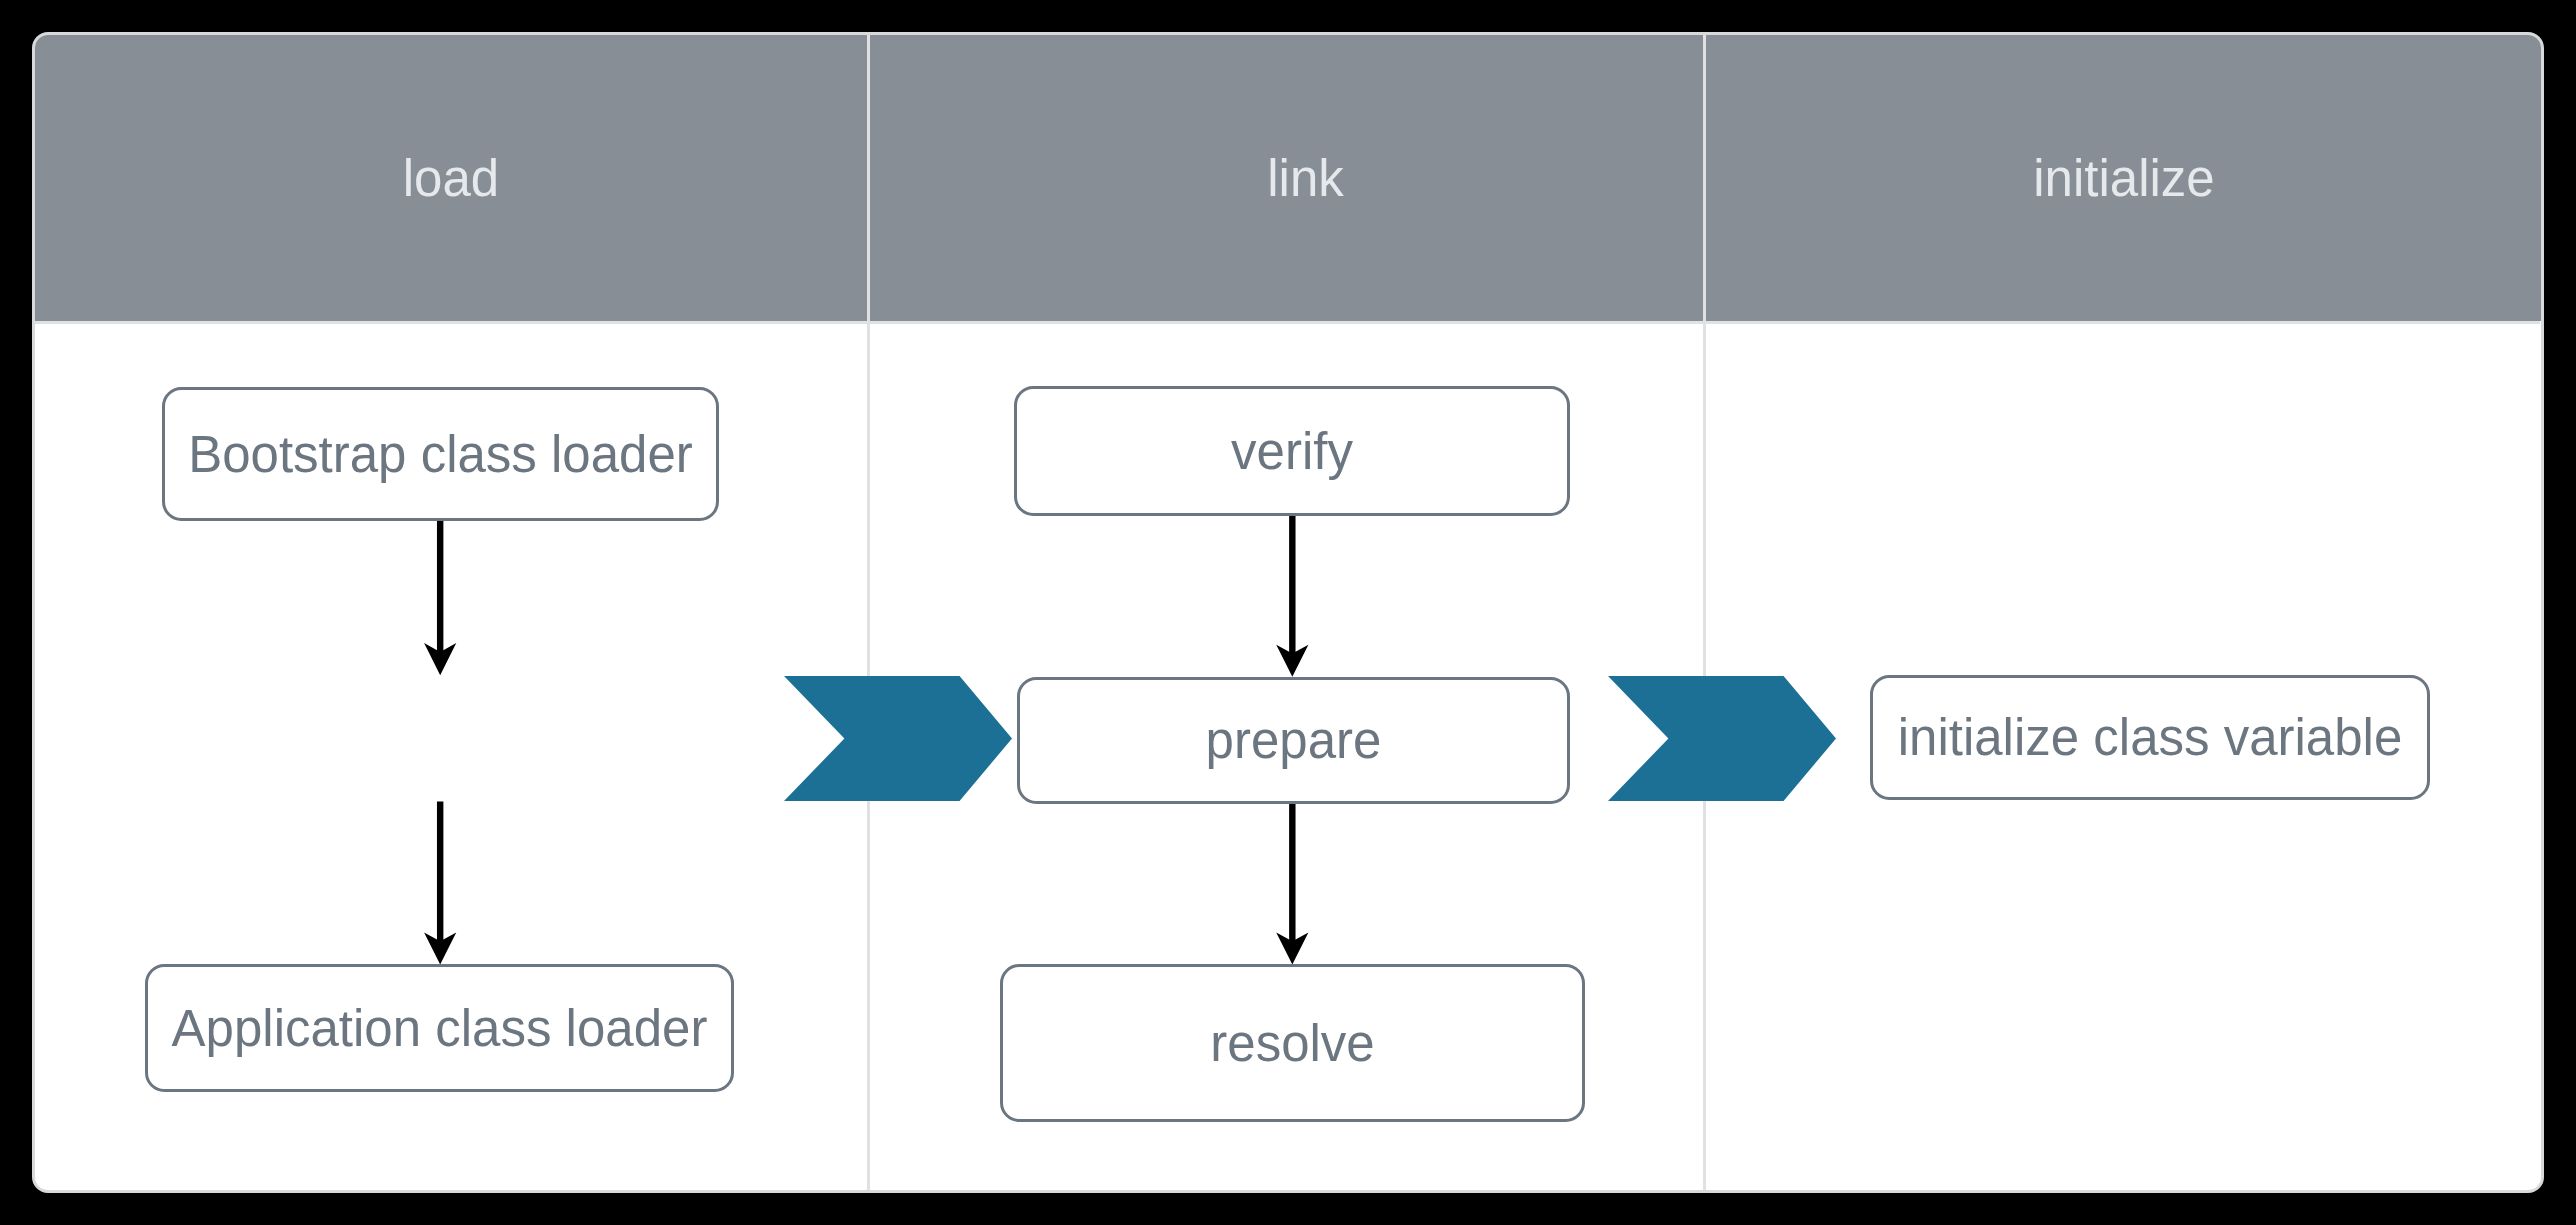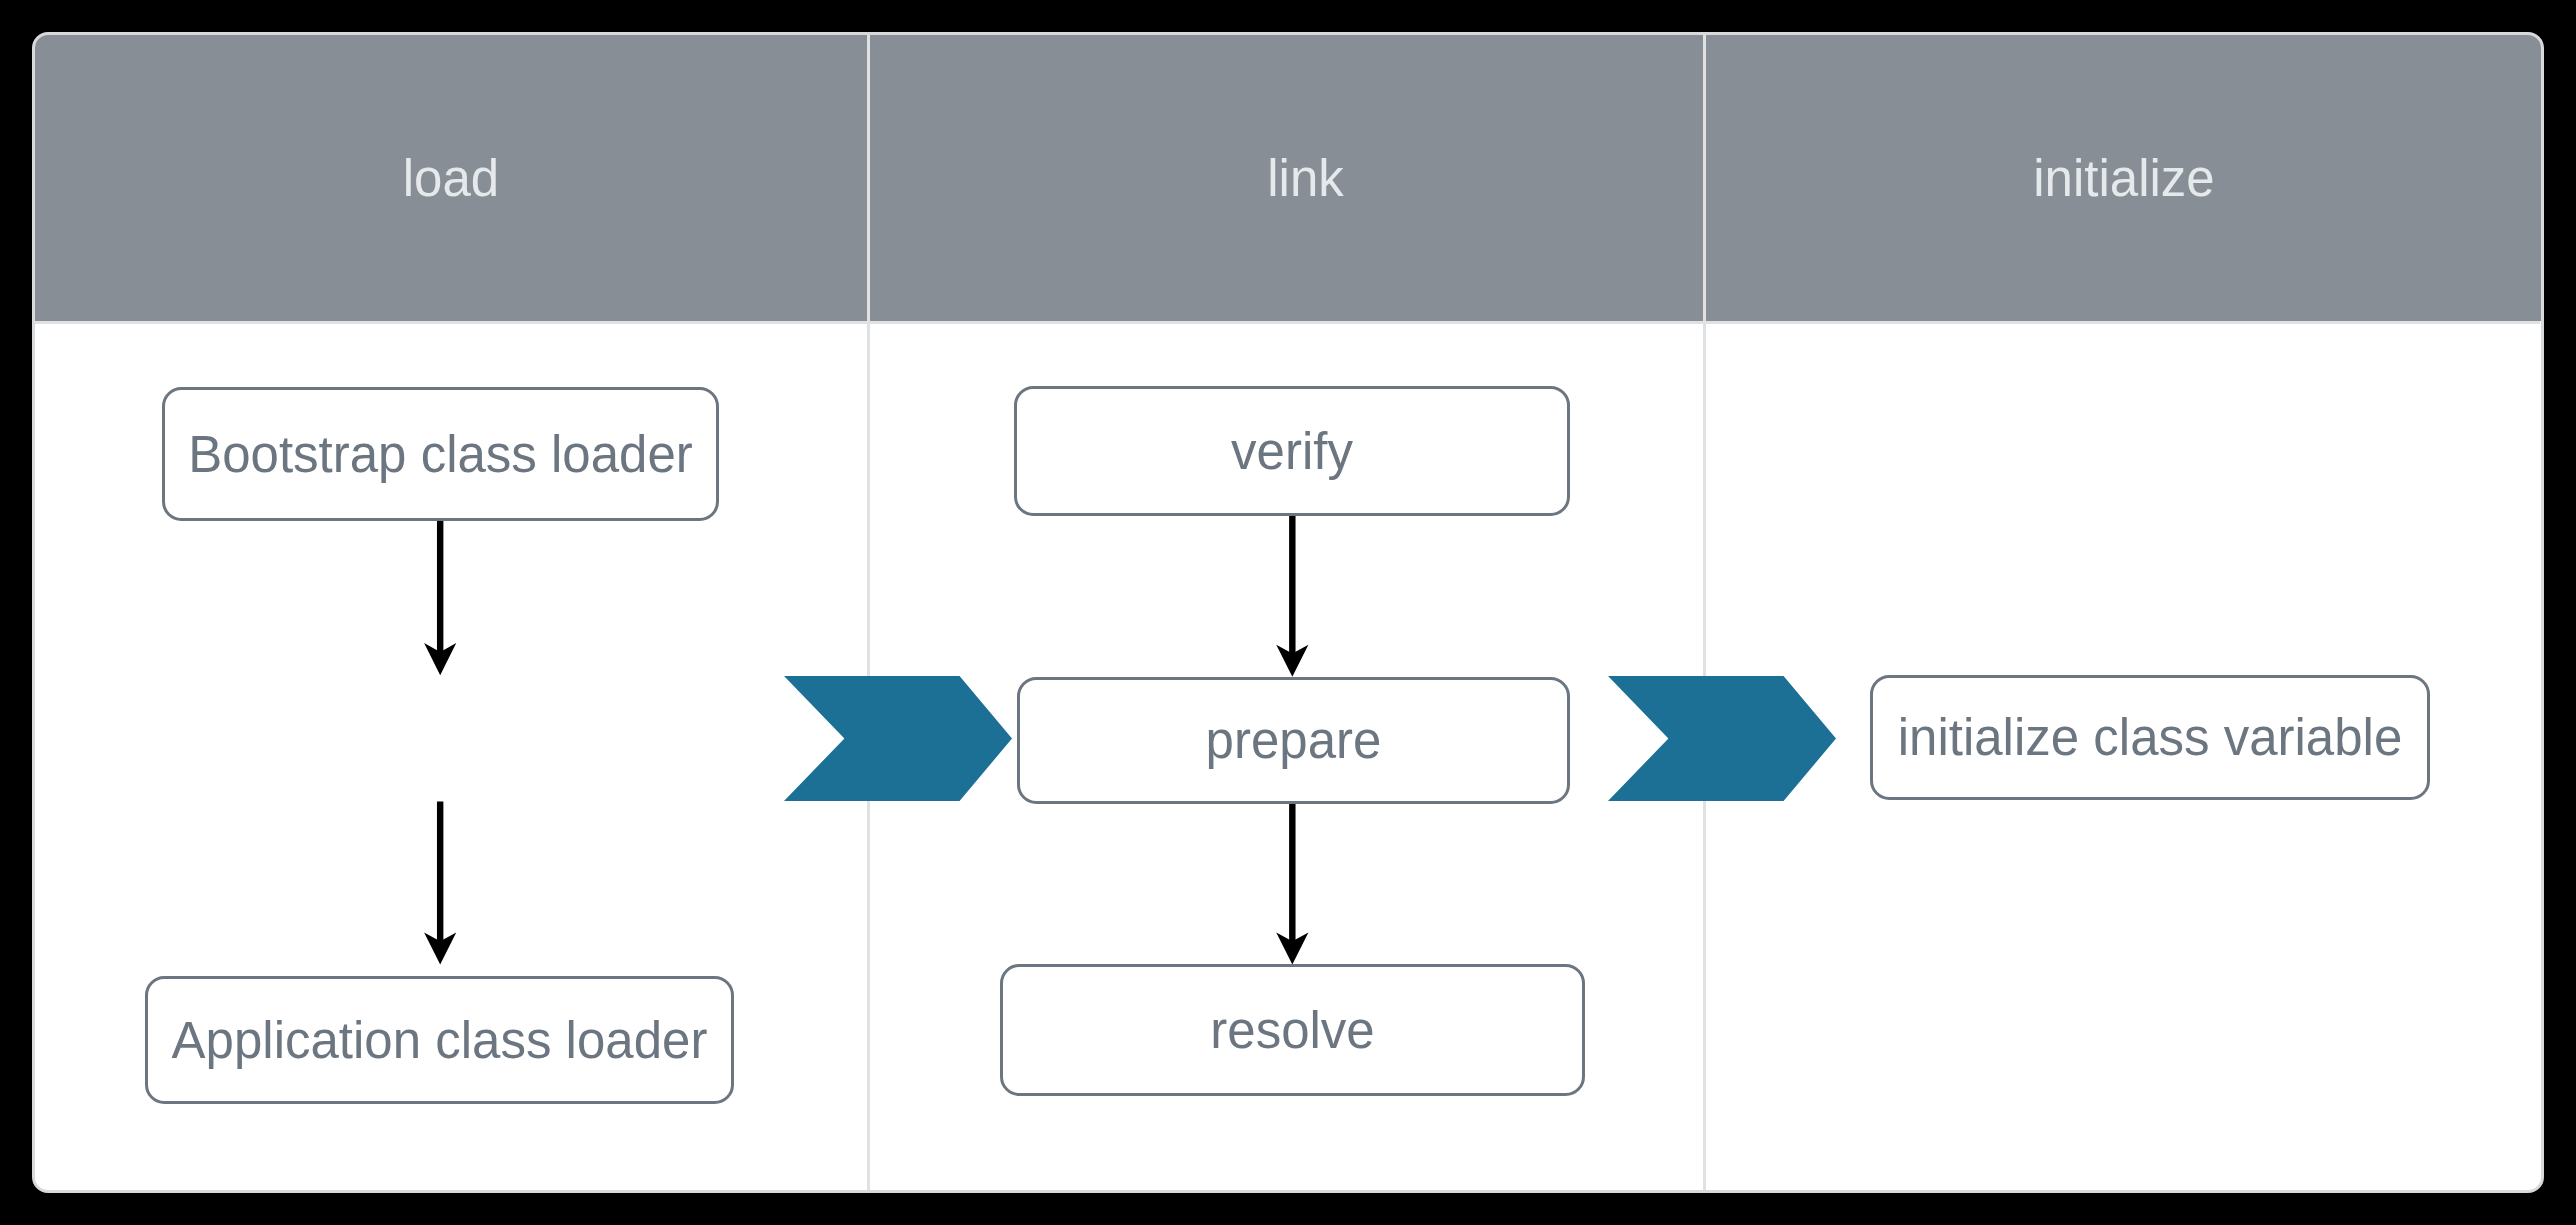--- a/index.html
+++ b/index.html
@@ -72,24 +72,24 @@
     display: flex;
     align-items: center;
     justify-content: center;
     font-size: 51px;
     color: #6b7680;
     white-space: nowrap;
     z-index: 4;
   }
   .node-bootstrap   { left: 127px;  top: 352px;  width: 557px; height: 134px; }
   .node-extension   { left: 125px;  top: 640px;  width: 559px; height: 126px; }
-  .node-application { left: 110px;  top: 929px; width: 589px; height: 128px; margin-top: 12px; }
+  .node-application { left: 110px;  top: 929px; width: 589px; height: 128px; }
   .node-verify      { left: 979px; top: 351px;  width: 556px; height: 130px; }
   .node-prepare     { left: 982px; top: 642px;  width: 553px; height: 127px; }
-  .node-resolve     { left: 965px; top: 929px; width: 585px; height: 132px; }
+  .node-resolve     { left: 965px; top: 929px; width: 585px; height: 158px; }
   .node-initvar     { left: 1835px; top: 640px;  width: 560px; height: 125px; }
   .chevron {
     position: absolute;
     width: 228px;
     height: 125px;
     background: #1c7096;
     clip-path: polygon(0% 0%, 77% 0%, 100% 50%, 77% 100%, 0% 100%, 26.5% 50%);
     z-index: 5;
   }
   .chevron-1 { left: 749px;  top: 641px; }

